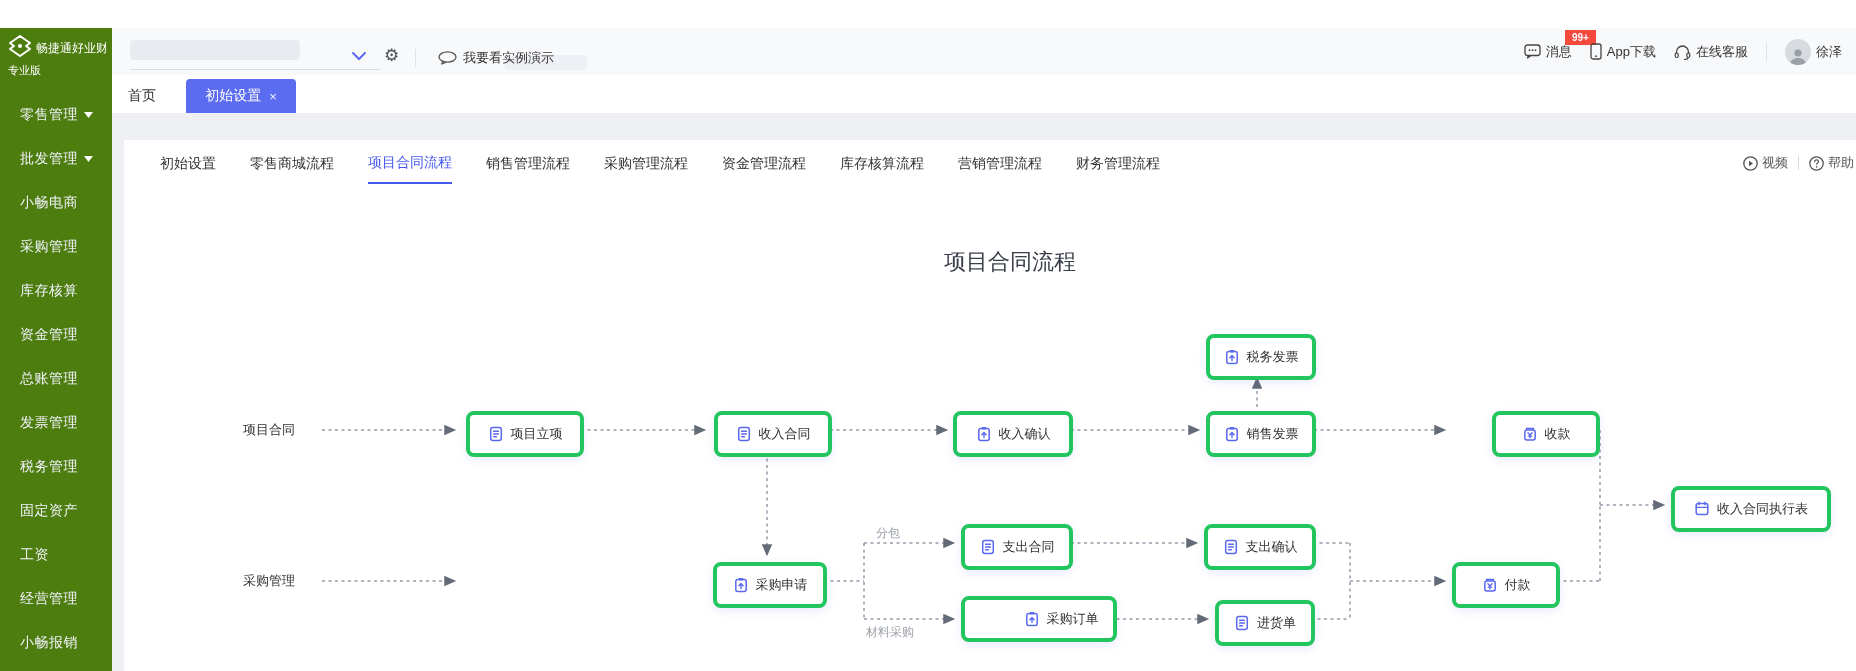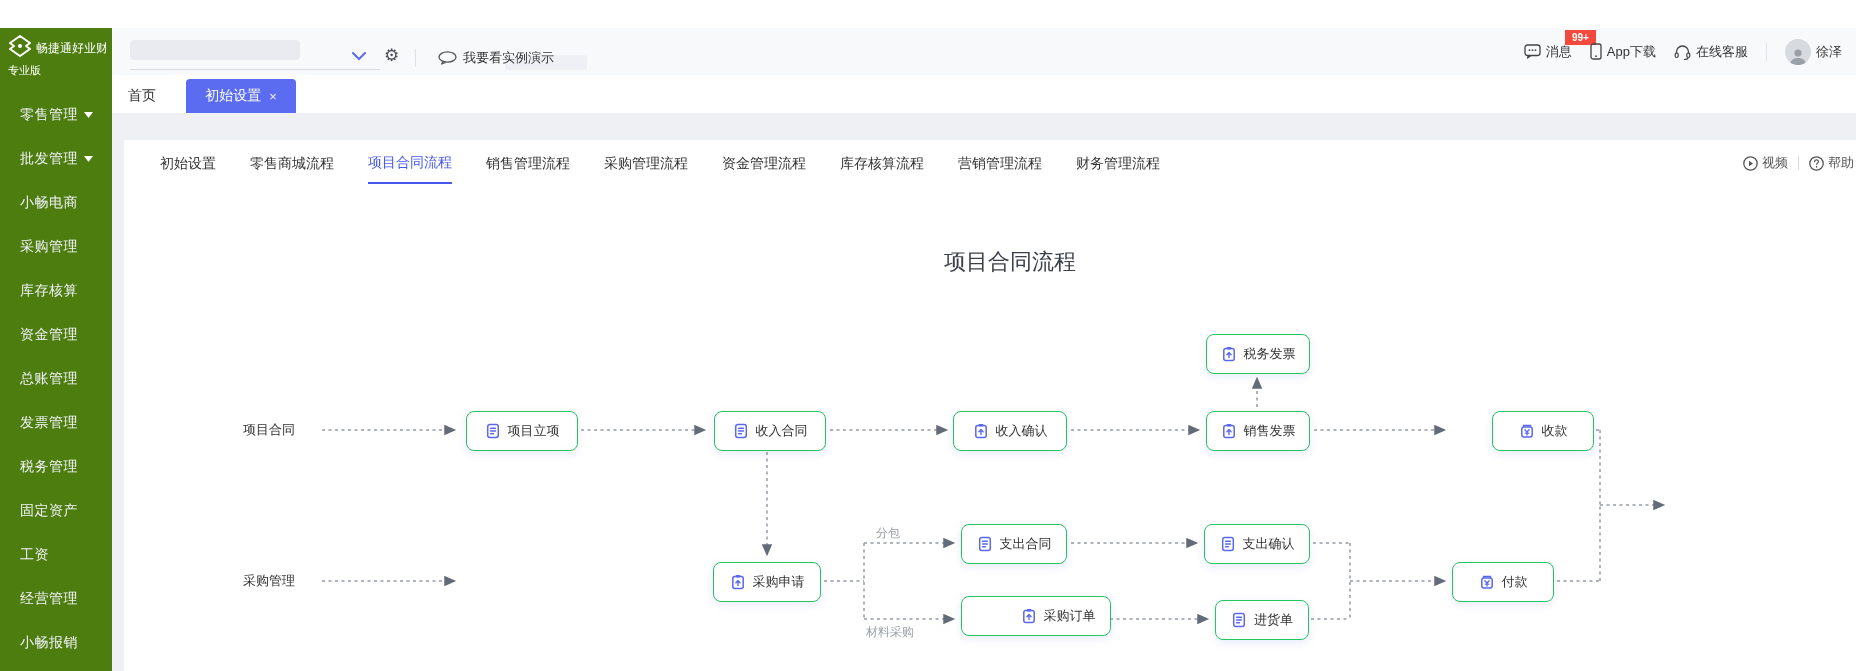--- a/index.html
+++ b/index.html
@@ -54,21 +54,21 @@
   .ptab.active{color:#4558ee;border-bottom:2px solid #4558ee;font-weight:500;}
   .ptab-actions{position:absolute;right:2px;top:0;height:46px;display:flex;align-items:center;gap:8px;
                 font-size:13px;color:#555;white-space:nowrap;}
   .pa-item{display:flex;align-items:center;gap:4px;cursor:pointer;}
   .pa-div{height:14px;border-left:1px solid #d8dae0;margin:0 2px;}
 
   
   .title{position:absolute;left:124px;right:0;top:232px;text-align:center;font-size:22px;font-weight:500;
          color:#3a3f4a;transform:translateX(20px);}
   .connectors{position:absolute;left:0;top:0;width:1856px;height:671px;pointer-events:none;}
-  .fnode{position:absolute;height:38px;background:#fff;border:1px solid #22c55e;border-radius:8px;
+  .fnode{position:absolute;height:38px;background:#fff;border:4px solid #22c55e;border-radius:8px;
          box-shadow:0 3px 8px rgba(90,104,238,.13);display:flex;align-items:center;justify-content:center;
          gap:7px;font-size:13px;font-weight:500;color:#333;cursor:pointer;white-space:nowrap;}
   .nicon{color:#5a68ee;flex:0 0 auto;}
   .rowlabel{position:absolute;font-size:13px;font-weight:500;color:#333;white-space:nowrap;}
   .branchlabel{position:absolute;font-size:12px;color:#9ba0a8;white-space:nowrap;}
 </style>
 </head>
 <body>
 
 <svg width="0" height="0" style="position:absolute">
@@ -337,20 +337,26 @@
         <use href="#sym-clip"></use>
       </svg>
     <span>税务发票</span>
   </div>
   <div class="fnode" style="left:1452px;top:411px;width:100px;margin-left:40px;">
     <svg class="nicon" width="16" height="16">
         <use href="#sym-money"></use>
       </svg>
     <span>收款</span>
   </div>
+  <div class="fnode" style="left:1671px;top:486px;width:152px;">
+    <svg class="nicon" width="16" height="16">
+        <use href="#sym-table"></use>
+      </svg>
+    <span>收入合同执行表</span>
+  </div>
   <div class="fnode" style="left:713px;top:562px;width:106px;">
     <svg class="nicon" width="16" height="16">
         <use href="#sym-clip"></use>
       </svg>
     <span>采购申请</span>
   </div>
   <div class="fnode" style="left:961px;top:524px;width:104px;">
     <svg class="nicon" width="16" height="16">
         <use href="#sym-doc"></use>
       </svg>

